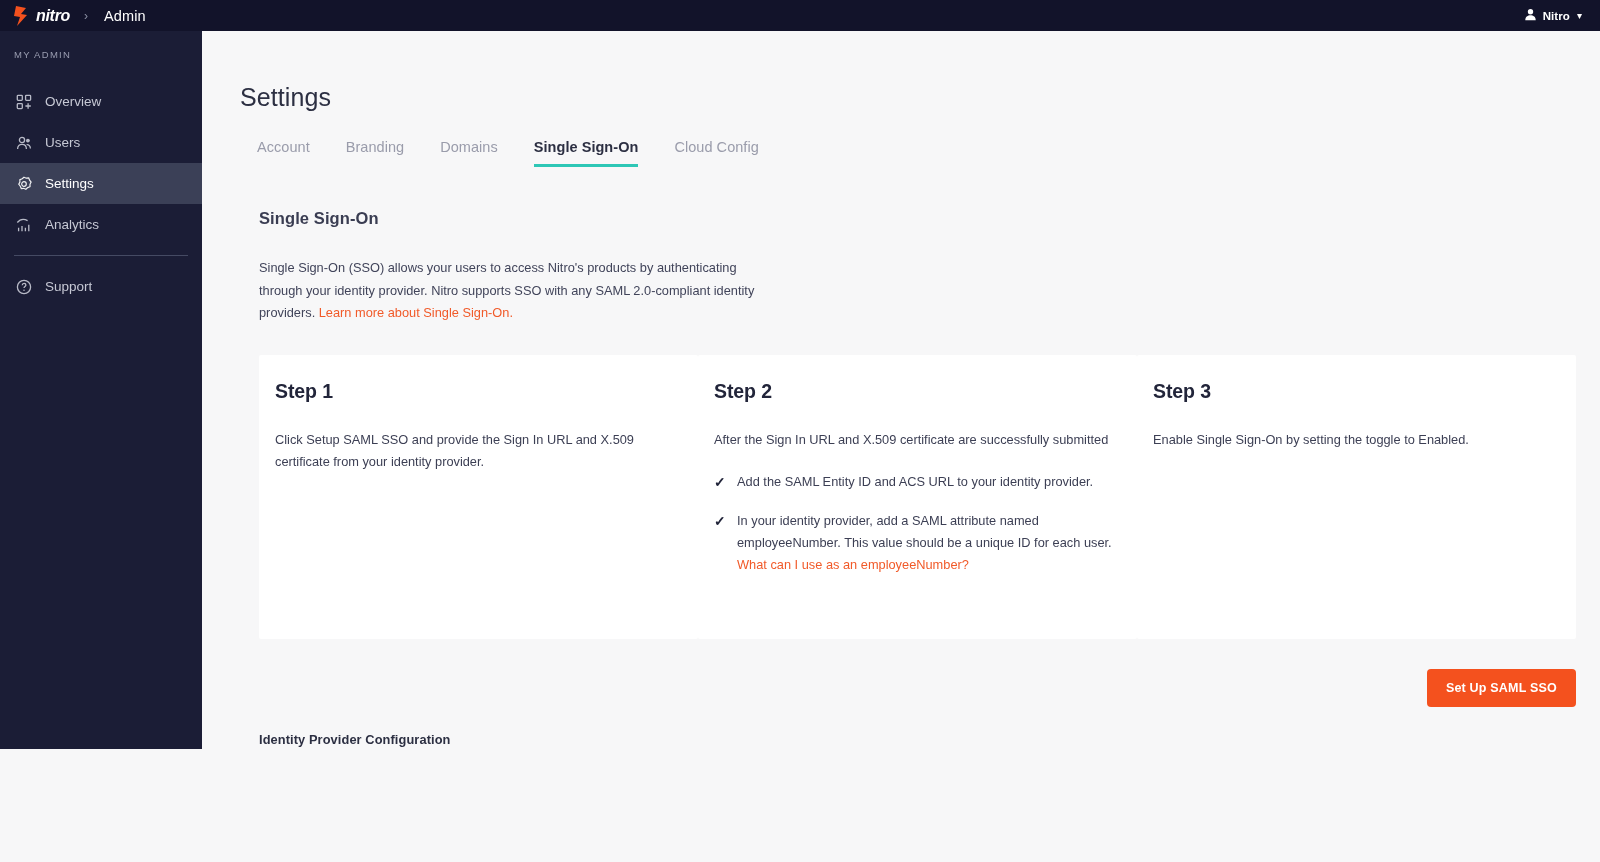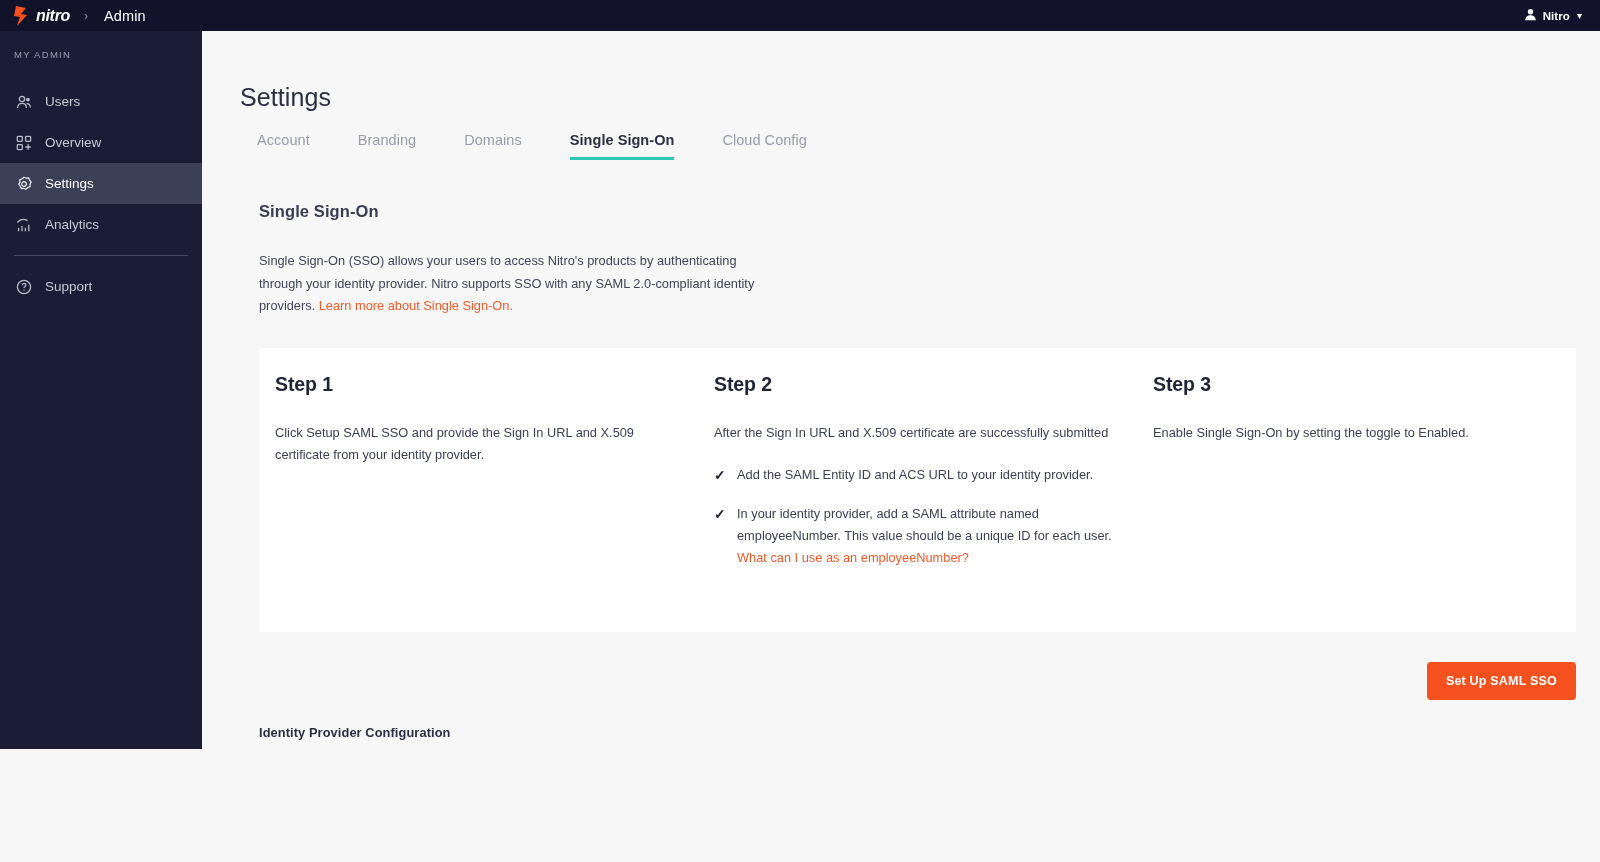--- a/index.html
+++ b/index.html
@@ -134,22 +134,22 @@
 
   .page-title {
     font-size: 25px;
     color: #2c2f42;
     font-weight: normal;
     letter-spacing: 0.1px;
   }
 
   .tabs {
     display: flex;
-    gap: 12px;
-    margin-top: 20px;
+    gap: 0;
+    margin-top: 27px;
     padding-left: 17px;
   }
   .tab {
     font-size: 14.5px;
     color: #9a9cab;
     padding: 0 0 9px 0;
     margin-right: 36px;
     cursor: pointer;
     border-bottom: 3px solid transparent;
     letter-spacing: 0.05px;
@@ -302,39 +302,39 @@
 <div class="shell">
 
   <nav class="sidebar">
     <div class="side-heading">MY ADMIN</div>
 
     <div class="nav">
 
       <div class="nav-item">
         <span class="ico">
           <svg width="16" height="16" viewBox="0 0 16 16" fill="none" stroke="#c6c8d4" stroke-width="1.3">
+            <rect x="1.3" y="1.3" width="5" height="5" rx="0.8"></rect>
+            <rect x="9.6" y="1.3" width="5" height="5" rx="0.8"></rect>
+            <rect x="1.3" y="9.6" width="5" height="5" rx="0.8"></rect>
+            <path d="M12.1 9.3 v5.4 M9.4 12 h5.4"></path>
+          </svg>
+        </span>
+        <span>Overview</span>
+      </div>
+
+      <div class="nav-item">
+        <span class="ico">
+          <svg width="16" height="16" viewBox="0 0 16 16" fill="none" stroke="#c6c8d4" stroke-width="1.3">
             <circle cx="6" cy="5" r="2.6"></circle>
             <path d="M1.6 14 C1.6 10.8 3.6 9.3 6 9.3 C8.4 9.3 10.4 10.8 10.4 14"></path>
             <circle cx="11.9" cy="5.6" r="1.9" fill="#c6c8d4" stroke="none"></circle>
             <path d="M10.6 9.7 C12.6 9.4 14.4 10.6 14.4 13.4"></path>
           </svg>
         </span>
         <span>Users</span>
-      </div>
-
-      <div class="nav-item">
-        <span class="ico">
-          <svg width="16" height="16" viewBox="0 0 16 16" fill="none" stroke="#c6c8d4" stroke-width="1.3">
-            <rect x="1.3" y="1.3" width="5" height="5" rx="0.8"></rect>
-            <rect x="9.6" y="1.3" width="5" height="5" rx="0.8"></rect>
-            <rect x="1.3" y="9.6" width="5" height="5" rx="0.8"></rect>
-            <path d="M12.1 9.3 v5.4 M9.4 12 h5.4"></path>
-          </svg>
-        </span>
-        <span>Overview</span>
       </div>
 
       <div class="nav-item active">
         <span class="ico">
           <svg width="16" height="16" viewBox="0 0 16 16" fill="none" stroke="#ffffff" stroke-width="1.2">
             <path d="M8 1.2 l2.3 1 l2.4 -.3 l.9 2.3 l1.5 1.9 l-1.1 2.2 l0 2.4 l-2.3 .9 l-1.8 1.6 l-2.2 -.9 l-2.4 .2 l-1 -2.3 l-1.5 -1.9 l1.1 -2.2 l0 -2.4 l2.3 -.9 z"></path>
             <circle cx="8" cy="8" r="2.3"></circle>
           </svg>
         </span>
         <span>Settings</span>

